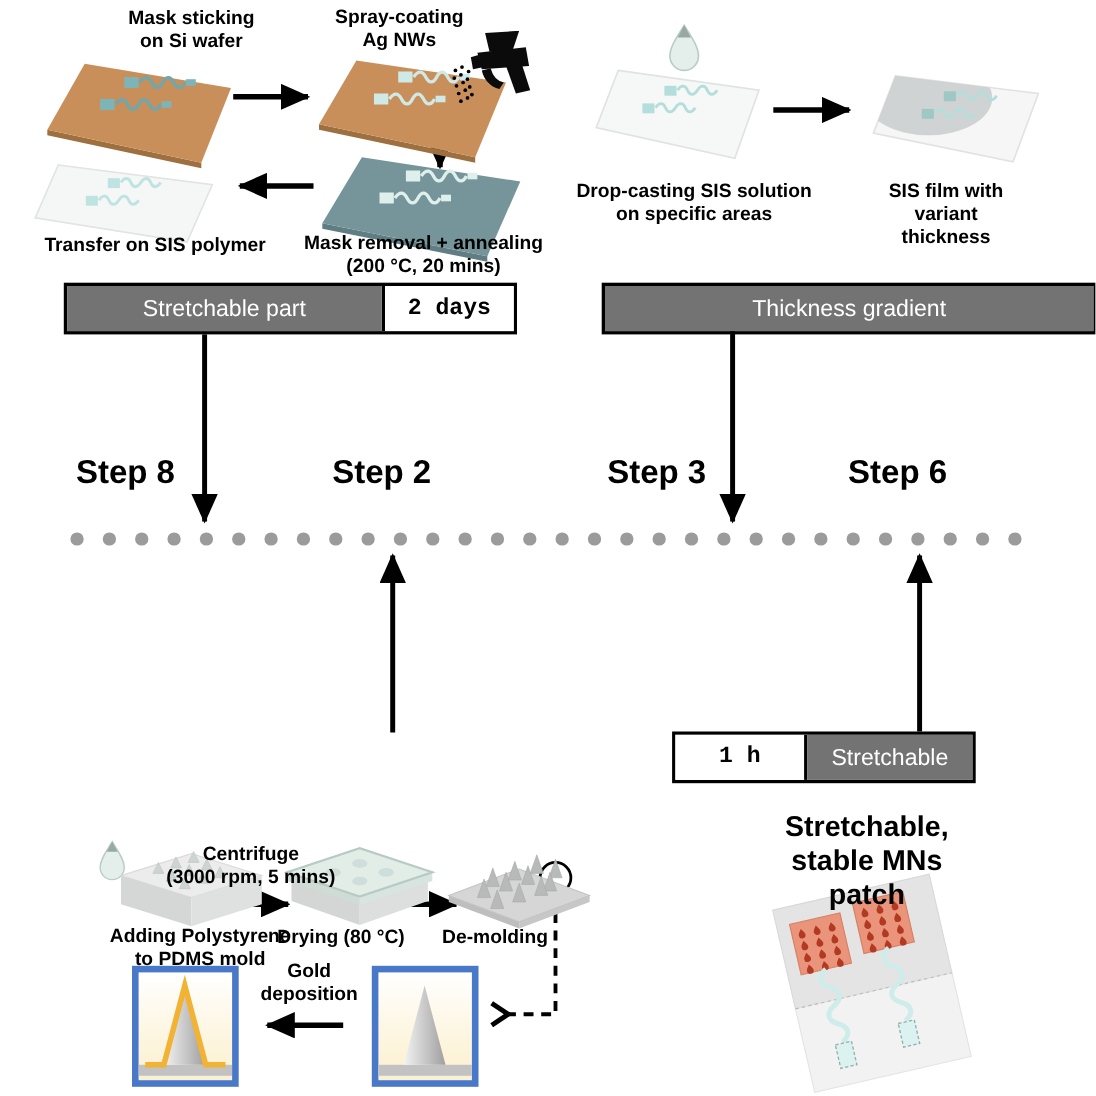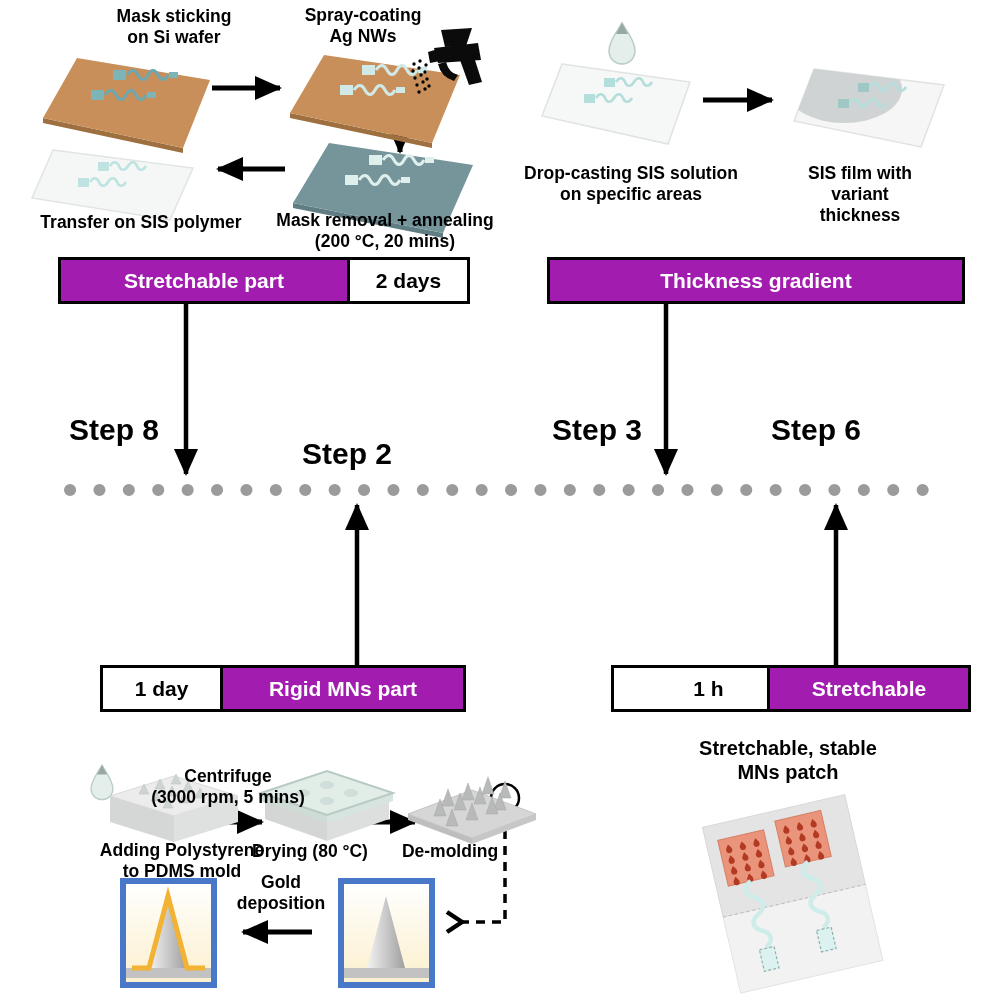--- a/index.html
+++ b/index.html
@@ -2,27 +2,27 @@
 <html><head>
 <meta charset="utf-8">
 <style>
   html,body{margin:0;padding:0;background:#fff;}
   #canvas{position:relative;width:996px;height:996px;background:#ffffff;overflow:hidden;
           font-family:"Liberation Sans","DejaVu Sans",sans-serif;color:#000;}
   .lbl{position:absolute;transform:translateX(-50%);text-align:center;font-weight:700;
        font-size:17.5px;line-height:1.2;white-space:pre-line;z-index:3;}
   .step{position:absolute;transform:translateX(-50%);text-align:center;font-weight:700;
         font-size:30px;line-height:1.05;z-index:3;}
-  .result{font-size:20px;margin-left:28px;}
+  .result{font-size:26px;margin-left:28px;}
   .bar{position:absolute;display:flex;border:3px solid #000;height:47px;box-sizing:border-box;
        z-index:2;background:#fff;}
-  .bar .black{background:#a21caf;color:#fff;flex:1;display:flex;align-items:center;
-       justify-content:center;font-weight:700;font-size:21px;white-space:nowrap;}
+  .bar .black{background:#737373;color:#fff;flex:1;display:flex;align-items:center;
+       justify-content:center;font-weight:400;font-size:21px;white-space:nowrap;}
   .bar .white{background:#fff;color:#000;width:117px;display:flex;align-items:center;
-       justify-content:center;font-weight:700;font-size:21px;white-space:nowrap;}
+       justify-content:center;font-weight:700;font-size:21px;white-space:nowrap;font-family:Liberation Mono, monospace;}
   .bar .white.right{border-left:3px solid #000;}
   .bar .white.left{border-right:3px solid #000;}
   .art{position:absolute;z-index:1;}
   #overlay{position:absolute;left:0;top:0;z-index:1;}
   .conebox{position:absolute;width:97px;height:110px;box-sizing:border-box;border:6px solid #4a78c8;
        background:linear-gradient(180deg,#ffffff 0%,#fdf6e2 55%,#fbf0d0 100%);z-index:2;}
 </style>
 </head>
 <body>
 
@@ -173,34 +173,30 @@
 
   <div class="lbl" style="left:860px;top:163px;">SIS film with variant
 thickness</div>
   <div class="lbl" style="left:631px;top:163px;">Drop-casting SIS solution
 on specific areas</div>
 
   <div class="bar" style="left:58px;top:257px;width:412px;">
     <div class="black">Stretchable part</div>
     <div class="white right">2 days</div>
   </div>
-  <div class="bar" style="left:547px;top:257px;width:418px;">
+  <div class="bar" style="left:547px;top:257px;width:450px;">
     <div class="black">Thickness gradient</div>
   </div>
-  <div class="bar" style="left:100px;top:665px;width:366px;">
-    <div class="white left">1 day</div>
-    <div class="black">Rigid MNs part</div>
-  </div>
-  <div class="bar" style="left:611px;top:665px;width:360px;padding-left:36px;">
+  <div class="bar" style="left:611px;top:665px;width:276px;">
     <div class="white left">1 h</div>
     <div class="black">Stretchable</div>
   </div>
 
   <div class="step" style="left:114px;top:414px;">Step 8</div>
-  <div class="step" style="left:347px;top:414px;margin-top:24px;">Step 2</div>
+  <div class="step" style="left:347px;top:414px;">Step 2</div>
   <div class="step" style="left:597px;top:414px;">Step 3</div>
   <div class="step" style="left:816px;top:414px;">Step 6</div>
 
   <div class="lbl" style="left:228px;top:766px;">Centrifuge
 (3000 rpm, 5 mins)</div>
 
   <svg class="art" style="left:86px;top:762px;" width="32" height="40" viewBox="0 0 38 46">
     <path d="M19,3 C13,13 6,22 6,31 a13,13 0 0 0 26,0 C32,22 25,13 19,3 Z" fill="#e4efec" stroke="#b9ccc7" stroke-width="1.5"></path>
     <polygon points="19,3 13,14 25,14" fill="#98a8a3"></polygon>
   </svg>

